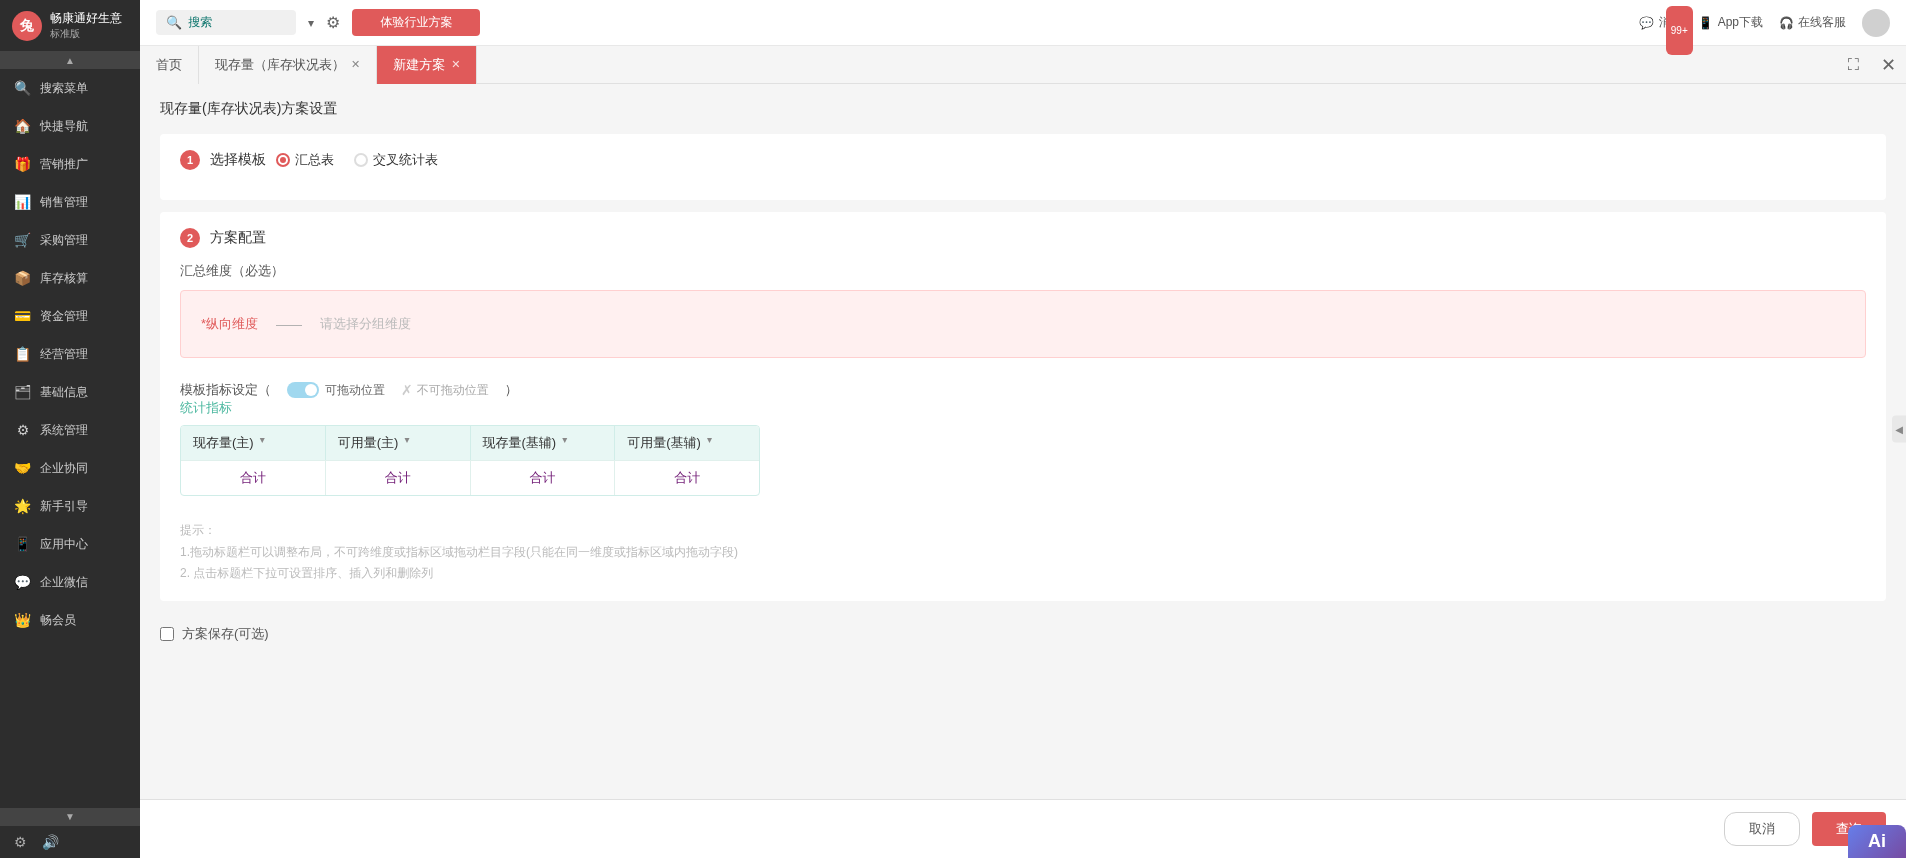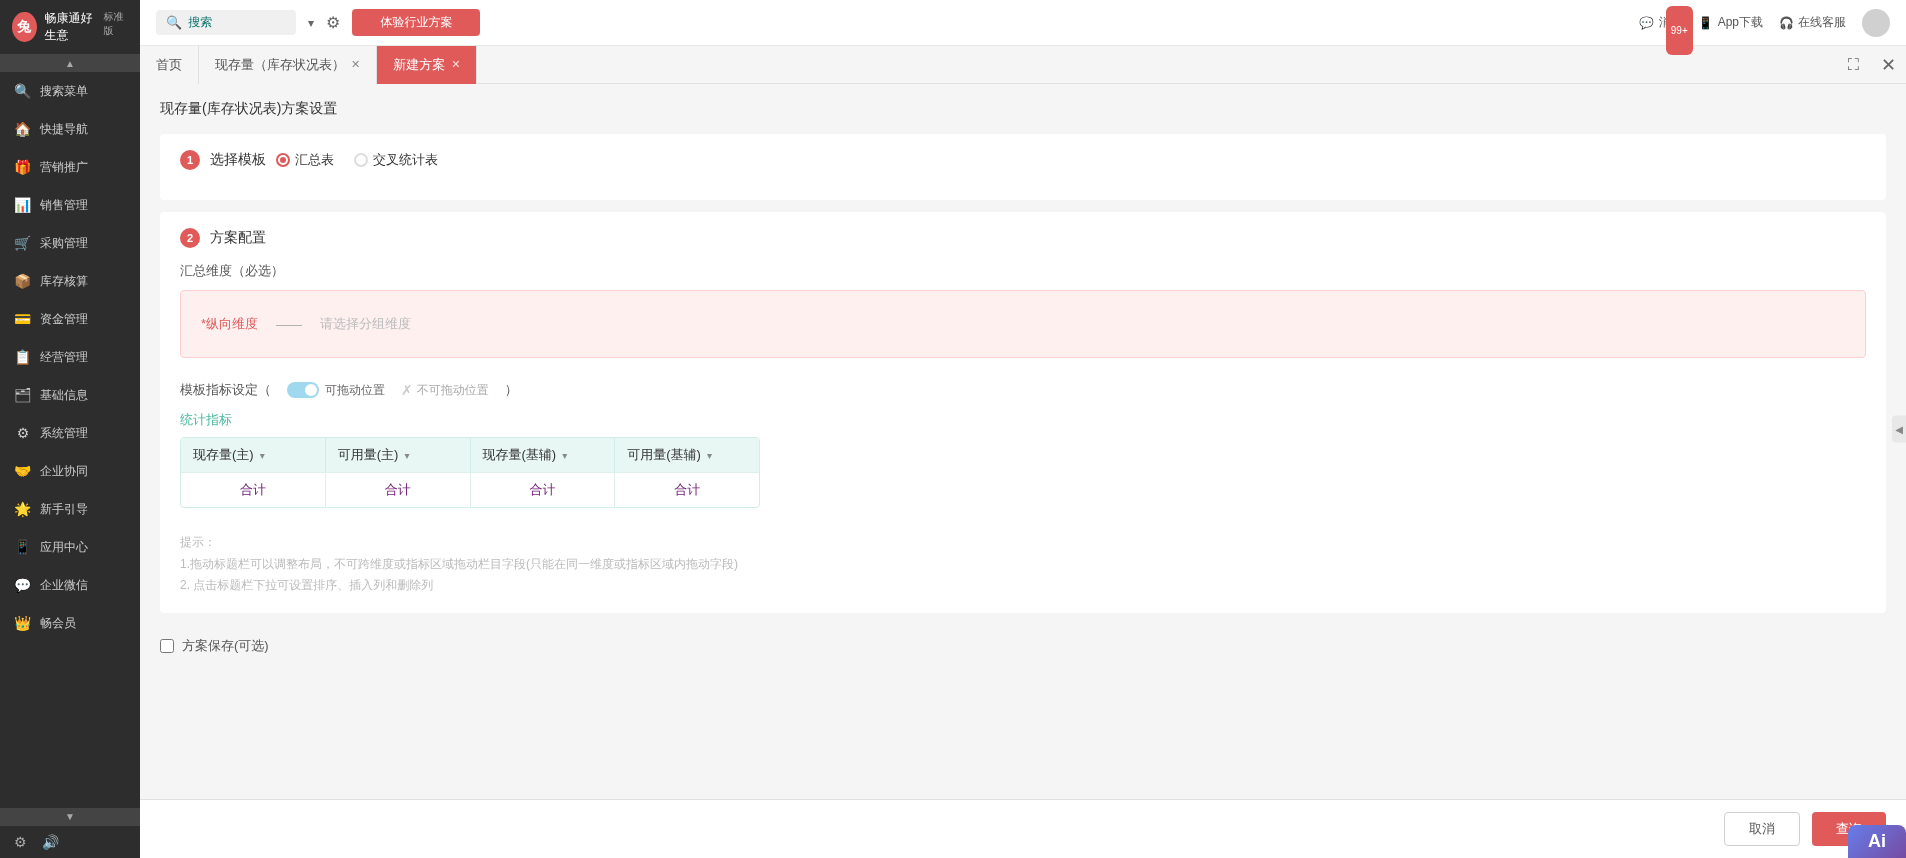--- a/index.html
+++ b/index.html
@@ -29,20 +29,21 @@
       border-radius: 50%;
       display: flex;
       align-items: center;
       justify-content: center;
       color: white;
       font-size: 14px;
       font-weight: bold;
     }
     .sidebar-logo-text {
       display: flex;
+      flex-direction: column;
       font-size: 11px;
       color: #ddd;
     }
     .sidebar-logo-text .title { font-size: 12px; color: #fff; }
     .sidebar-logo-text .subtitle { font-size: 10px; color: #aaa; }
     .sidebar-scroll-btn {
       background: #444;
       border: none;
       color: #aaa;
       text-align: center;
@@ -316,21 +317,20 @@
     .dim-placeholder {
       color: #bbb;
       font-size: 13px;
     }
 
     
     .indicator-setting-row {
       display: flex;
       align-items: center;
       gap: 16px;
-      margin-bottom: 12px;
     }
     .indicator-setting-label {
       font-size: 13px;
       color: #555;
     }
     .toggle-item {
       display: flex;
       align-items: center;
       gap: 6px;
       font-size: 12px;
@@ -378,21 +378,20 @@
     }
     .stats-table-header {
       display: flex;
       background: #e8f7f4;
     }
     .stats-col-header {
       flex: 1;
       padding: 8px 12px;
       border-right: 1px solid #d0ede8;
       display: flex;
-      align-items: center;
       gap: 6px;
       font-size: 13px;
       color: #333;
     }
     .stats-col-header:last-child { border-right: none; }
     .stats-col-chevron {
       color: #888;
       font-size: 10px;
     }
     .stats-table-row {
@@ -444,21 +443,21 @@
       display: flex;
       justify-content: flex-end;
       gap: 12px;
       flex-shrink: 0;
     }
     .btn-cancel {
       background: white;
       border: 1px solid #d0d0d0;
       color: #555;
       padding: 7px 24px;
-      border-radius: 4px;
+      border-radius: 12px;
       cursor: pointer;
       font-size: 13px;
     }
     .btn-query {
       background: #e05a5a;
       border: none;
       color: white;
       padding: 7px 24px;
       border-radius: 4px;
       cursor: pointer;

